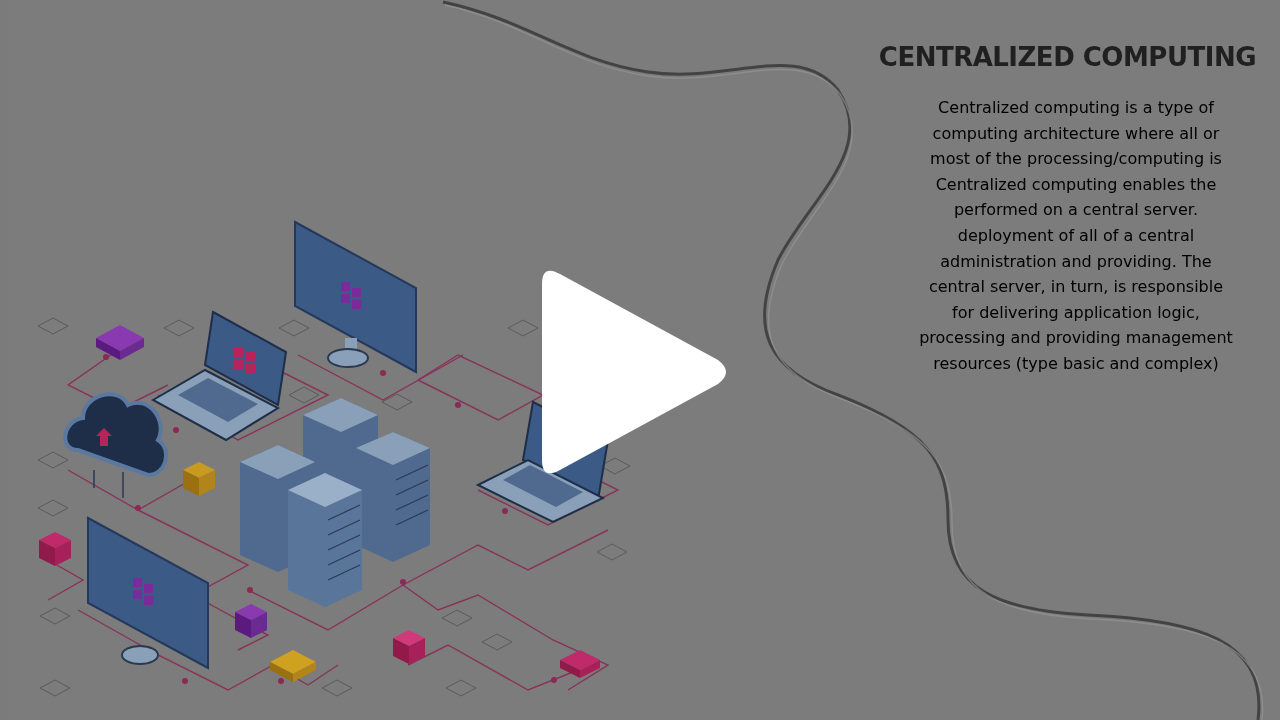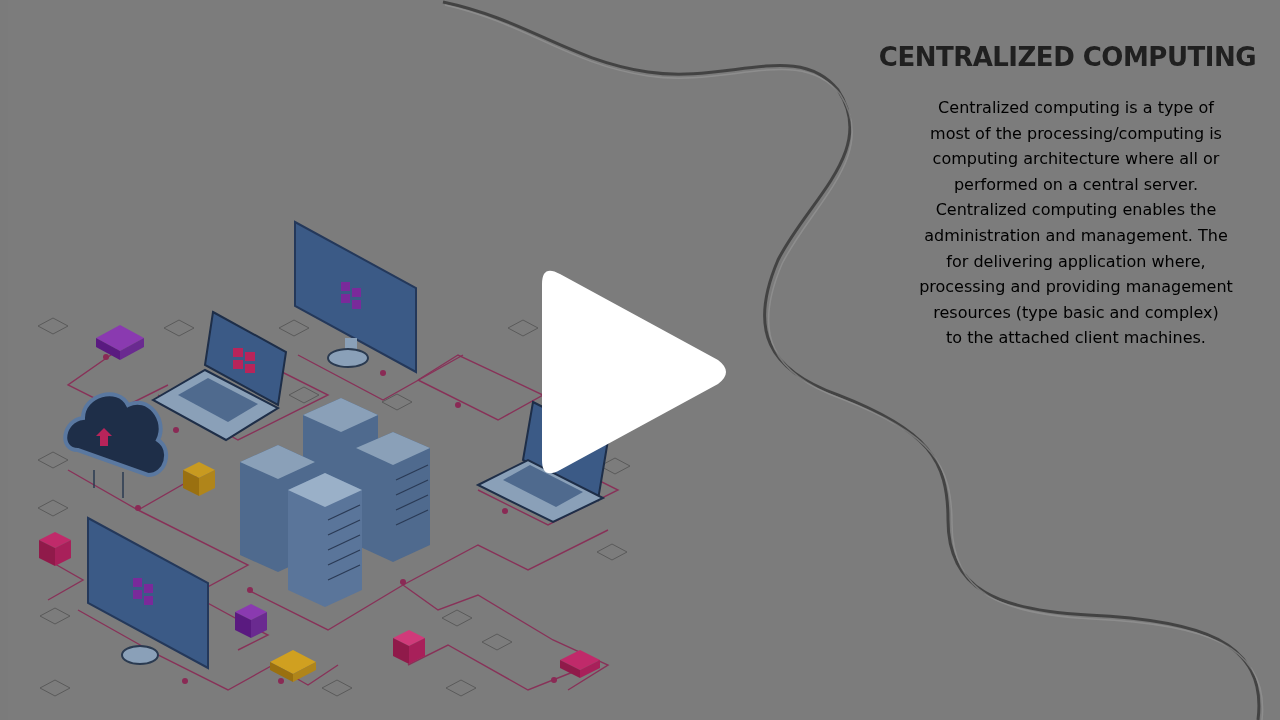--- a/index.html
+++ b/index.html
@@ -168,29 +168,30 @@
       <rect x="125" y="590" width="9" height="9" fill="#7a2a9a"></rect>
         <rect x="136" y="596" width="9" height="9" fill="#7a2a9a"></rect>
       <ellipse cx="132" cy="655" rx="18" ry="9" fill="#8aa0b8" stroke="#2a3a50" stroke-width="2"></ellipse>
     </g>
   </svg>
 
   <div class="title">CENTRALIZED COMPUTING</div>
 
   <div class="body-text">
     <span>Centralized computing is a type of</span>
+    <span>computing architecture where all or</span>
     <span>most of the processing/computing is</span>
-    <span>computing architecture where all or</span>
+    <span>Centralized computing enables the</span>
     <span>performed on a central server.</span>
-    <span>Centralized computing enables the</span>
-    <span>administration and management. The</span>
-    <span>for delivering application where,</span>
+    <span>deployment of all of a central</span>
+    <span>administration and providing. The</span>
+    <span>central server, in turn, is responsible</span>
+    <span>for delivering application logic,</span>
     <span>processing and providing management</span>
     <span>resources (type basic and complex)</span>
-    <span>to the attached client machines.</span>
   </div>
 
   <div class="play">
     <svg width="210" height="220">
       <path d="M14 22 Q14 2 32 12 L190 98 Q206 110 190 122 L32 208 Q14 218 14 198 Z" fill="#ffffff"></path>
     </svg>
   </div>
 </div>
 
 </body></html>

